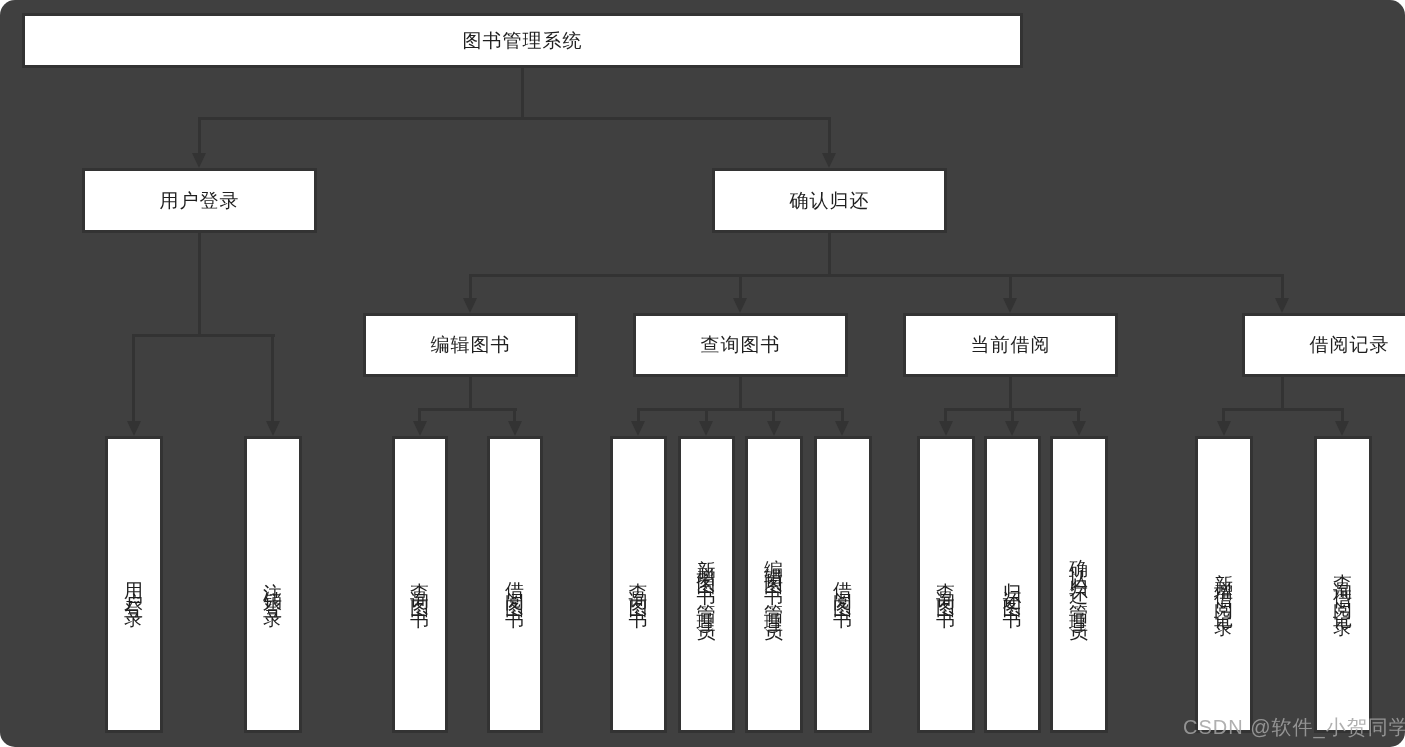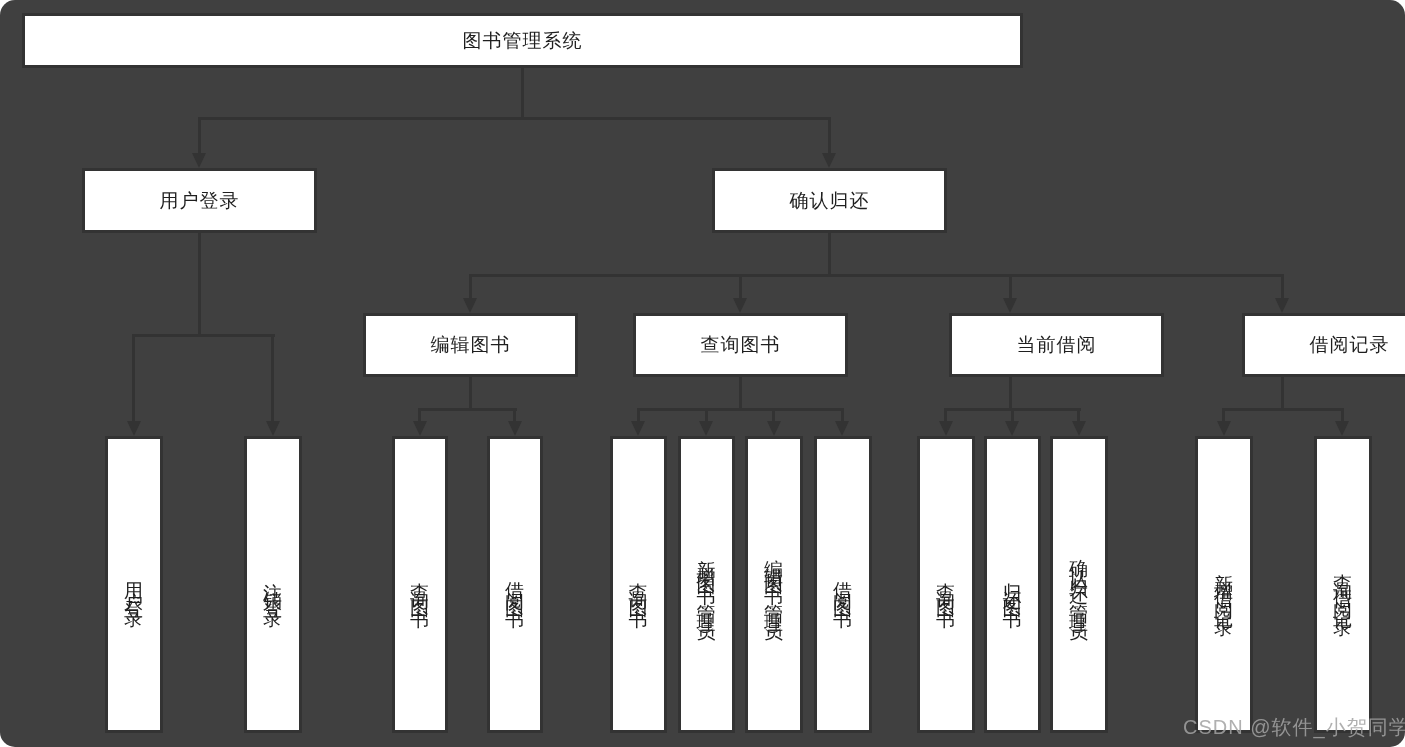--- a/index.html
+++ b/index.html
@@ -101,21 +101,21 @@
   <div class="arrow" style="left:733px;  top:298px;"></div>
   <div class="arrow" style="left:1003px; top:298px;"></div>
   <div class="arrow" style="left:1275px; top:298px;"></div>
 
   <div class="box" style="left:363px; top:313px; width:215px; height:64px;">
     <span>编辑图书</span>
   </div>
   <div class="box" style="left:633px; top:313px; width:215px; height:64px;">
     <span>查询图书</span>
   </div>
-  <div class="box" style="left:903px; top:313px; width:215px; height:64px;margin-left:46px;">
+  <div class="box" style="left:903px; top:313px; width:215px; height:64px;">
     <span>当前借阅</span>
   </div>
   <div class="box" style="left:1242px; top:313px; width:215px; height:64px;">
     <span>借阅记录</span>
   </div>
 
   <div class="vline" style="left:469px; top:377px; height:31px;"></div>
   <div class="hline" style="left:418px; top:408px; width:99px;"></div>
   <div class="vline" style="left:418px; top:408px; height:15px;"></div>
   <div class="vline" style="left:513px; top:408px; height:15px;"></div>

